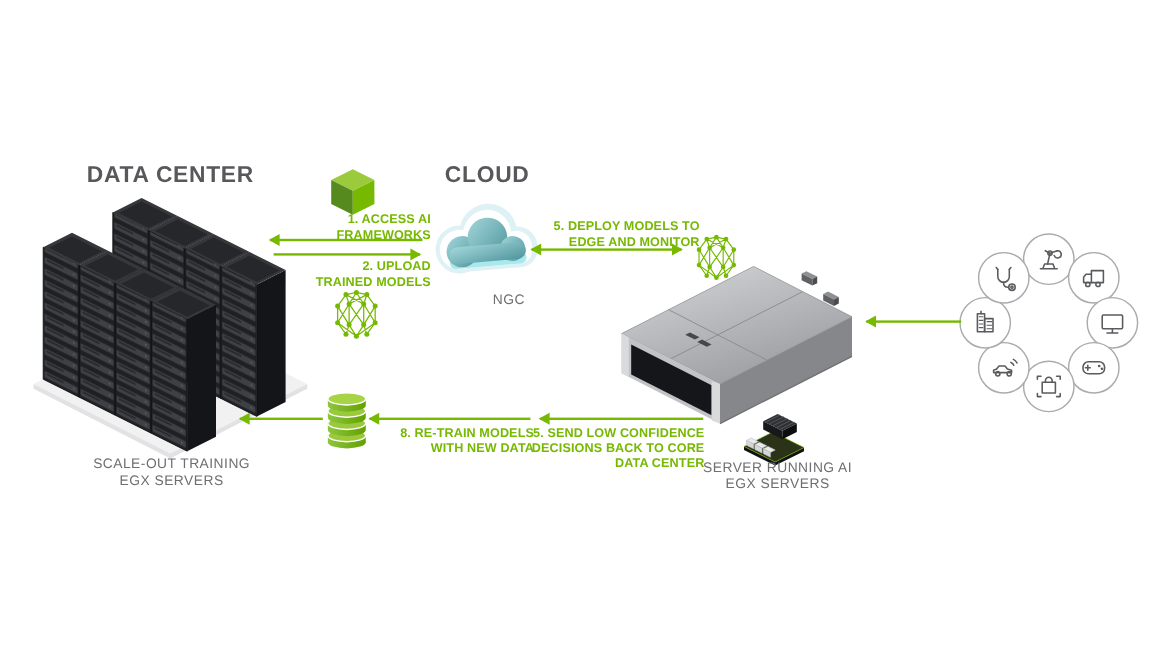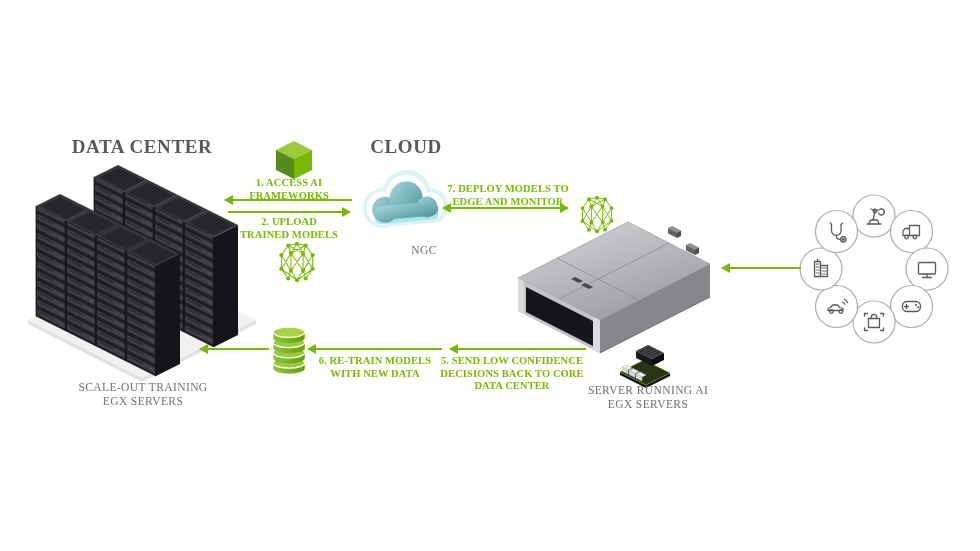--- a/index.html
+++ b/index.html
@@ -1,21 +1,21 @@
 <!DOCTYPE html>
 <html><head>
 <meta charset="utf-8">
 <style>
   html,body{margin:0;padding:0;background:#ffffff;}
   .canvas{position:relative;width:980px;height:551px;background:#ffffff;overflow:hidden;
-          font-family:Liberation Serif, serif;border-radius:23px;}
+          font-family:Liberation Sans, sans-serif;border-radius:23px;}
   .abs{position:absolute;}
   .section-title{position:absolute;width:200px;text-align:center;font-size:19px;font-weight:bold;
                  color:#57585B;letter-spacing:0.6px;}
-  .step-label{position:absolute;text-align:center;color:#76B900;font-weight:bold;font-size:10.5px;
+  .step-label{position:absolute;text-align:right;color:#76B900;font-weight:bold;font-size:10.5px;
               line-height:1.2;letter-spacing:0.1px;white-space:pre-line;}
   .caption{position:absolute;text-align:center;color:#6E6F72;font-size:11.5px;line-height:1.25;
            letter-spacing:0.4px;white-space:pre-line;}
   .arrow{position:absolute;height:2px;background:#76B900;}
   .ah{position:absolute;top:50%;transform:translateY(-50%);width:0;height:0;
       border-top:5px solid transparent;border-bottom:5px solid transparent;}
   .ah-left{left:-1px;border-right:9px solid #76B900;}
   .ah-right{right:-1px;border-left:9px solid #76B900;}
   svg{display:block;overflow:visible;}
 </style>
@@ -295,21 +295,21 @@
       <span class="ah ah-left"></span>
     </div>
   <div class="arrow" style="left:200px;top:348px;width:69px">
       <span class="ah ah-left"></span>
     </div>
 
   <div class="step-label" style="left:219px;top:177px;width:140px">1. ACCESS AI
 FRAMEWORKS</div>
   <div class="step-label" style="left:219px;top:216px;width:140px">2. UPLOAD
 TRAINED MODELS</div>
-  <div class="step-label" style="left:433px;top:183px;width:150px">7. DEPLOY MODELS TO
+  <div class="step-label" style="left:433px;top:183px;width:150px">5. DEPLOY MODELS TO
 EDGE AND MONITOR</div>
   <div class="step-label" style="left:437px;top:355px;width:150px">5. SEND LOW CONFIDENCE
 DECISIONS BACK TO CORE
 DATA CENTER</div>
-  <div class="step-label" style="left:305px;top:355px;width:140px">6. RE-TRAIN MODELS
+  <div class="step-label" style="left:305px;top:355px;width:140px">8. RE-TRAIN MODELS
 WITH NEW DATA</div>
 
 </div>
 
 </body></html>

